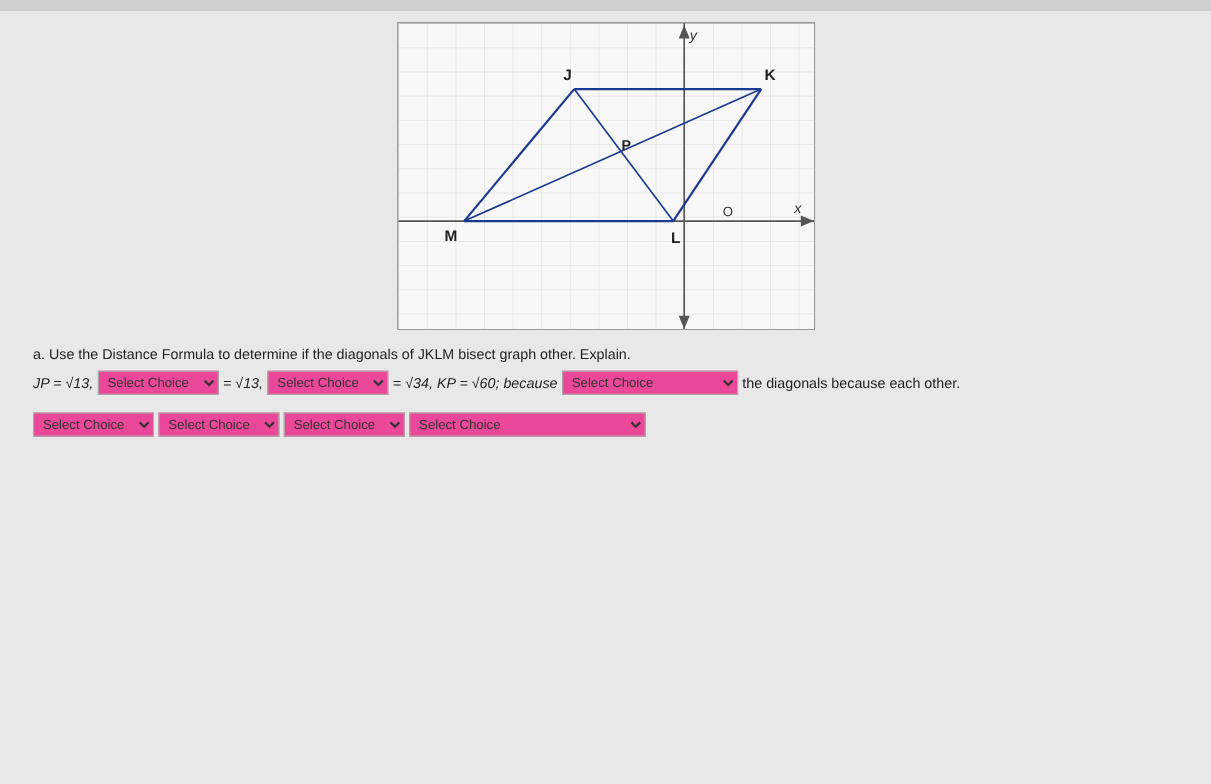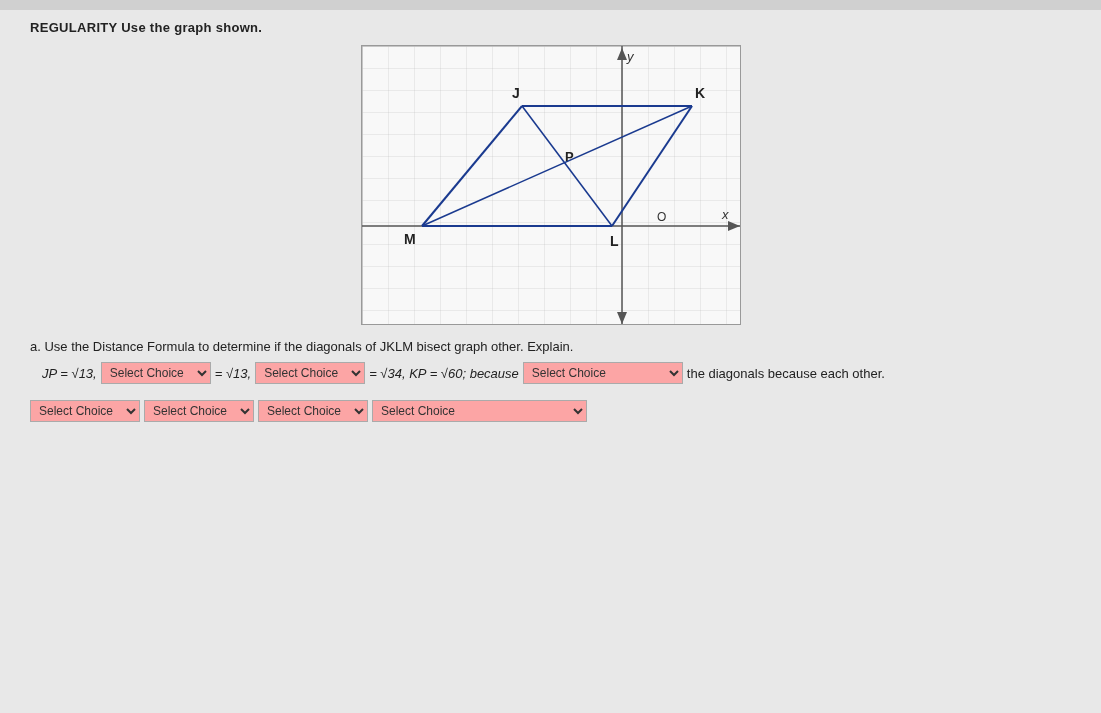--- a/index.html
+++ b/index.html
@@ -45,31 +45,31 @@
       margin-bottom: 8px;
     }
     .formula-row {
       display: flex;
       align-items: center;
       flex-wrap: wrap;
       gap: 4px;
       font-size: 13px;
       color: #222;
       margin-bottom: 16px;
-      margin-left: 12px;
+      margin-left: 0;
     }
     .math-text {
       font-style: italic;
       font-size: 13px;
     }
     select {
       font-size: 12px;
       padding: 2px 4px;
       border: 1px solid #aaa;
-      background: #fca5a5;
+      background: #ec4899;
       color: #333;
       cursor: pointer;
       min-width: 110px;
     }
     select.wide {
       min-width: 160px;
     }
     .part-b {
       margin-bottom: 16px;
     }
@@ -81,21 +81,20 @@
     }
     .part-c {
       font-size: 13px;
       color: #222;
     }
   </style>
 </head>
 <body>
 
 <div class="page">
-  <div class="header-text">REGULARITY Use the graph shown.</div>
 
   <div class="graph-container">
     <div class="graph-wrapper">
       <svg width="380" height="280">
 
         <defs>
           <pattern id="grid" width="26" height="22" patternUnits="userSpaceOnUse">
             <path d="M 26 0 L 0 0 0 22" fill="none" stroke="#bbb" stroke-width="0.5"></path>
           </pattern>
         </defs>

